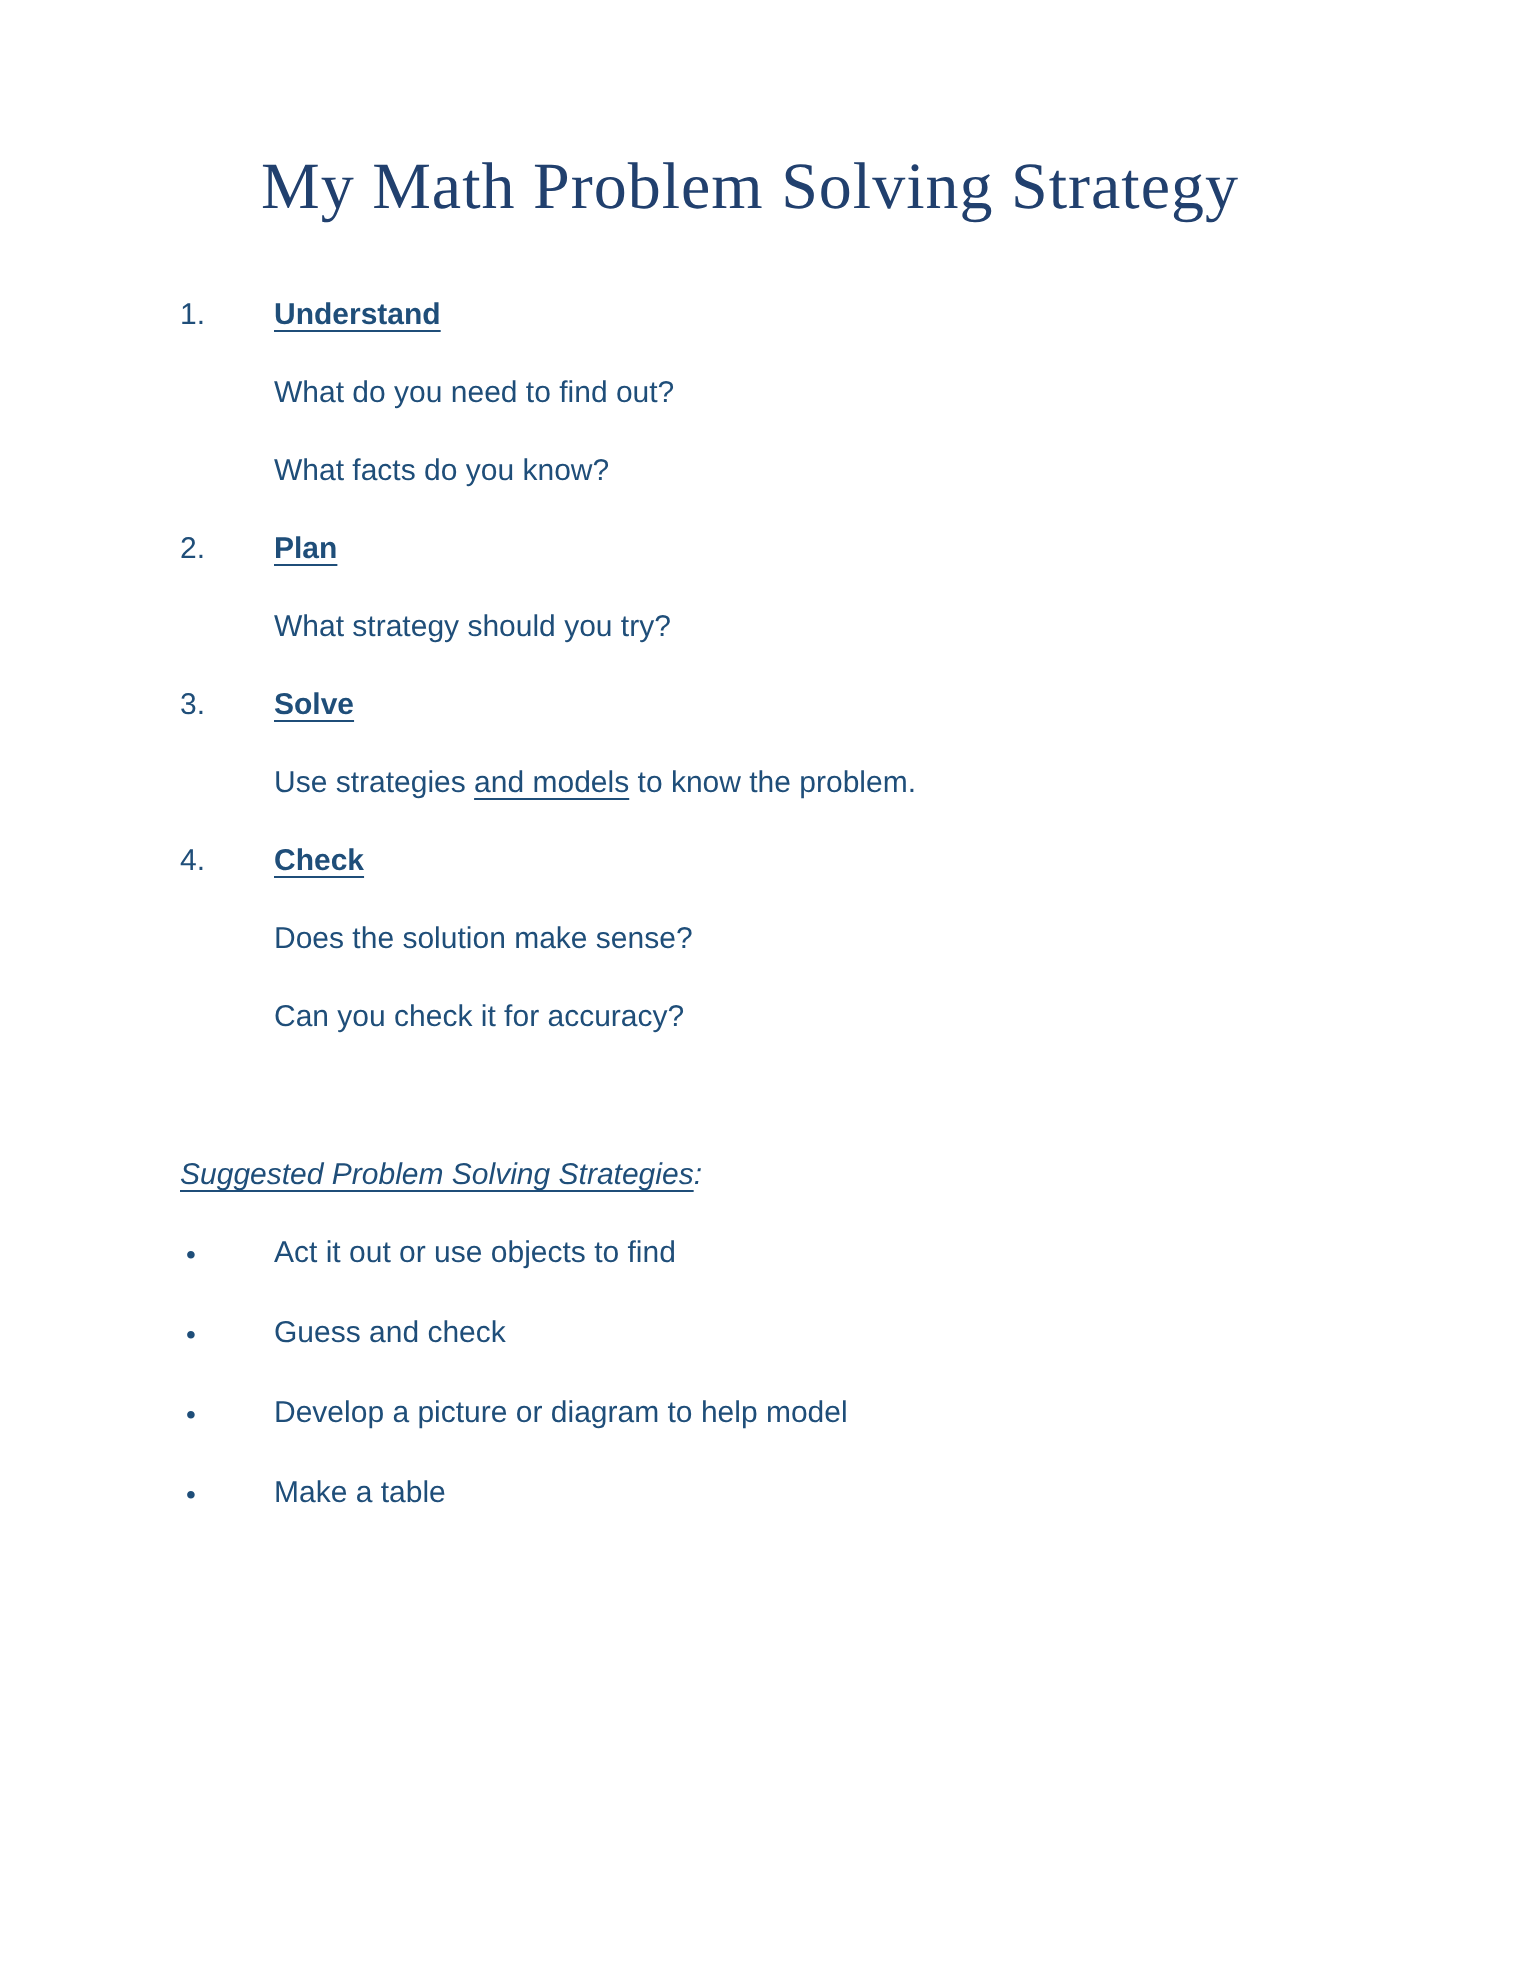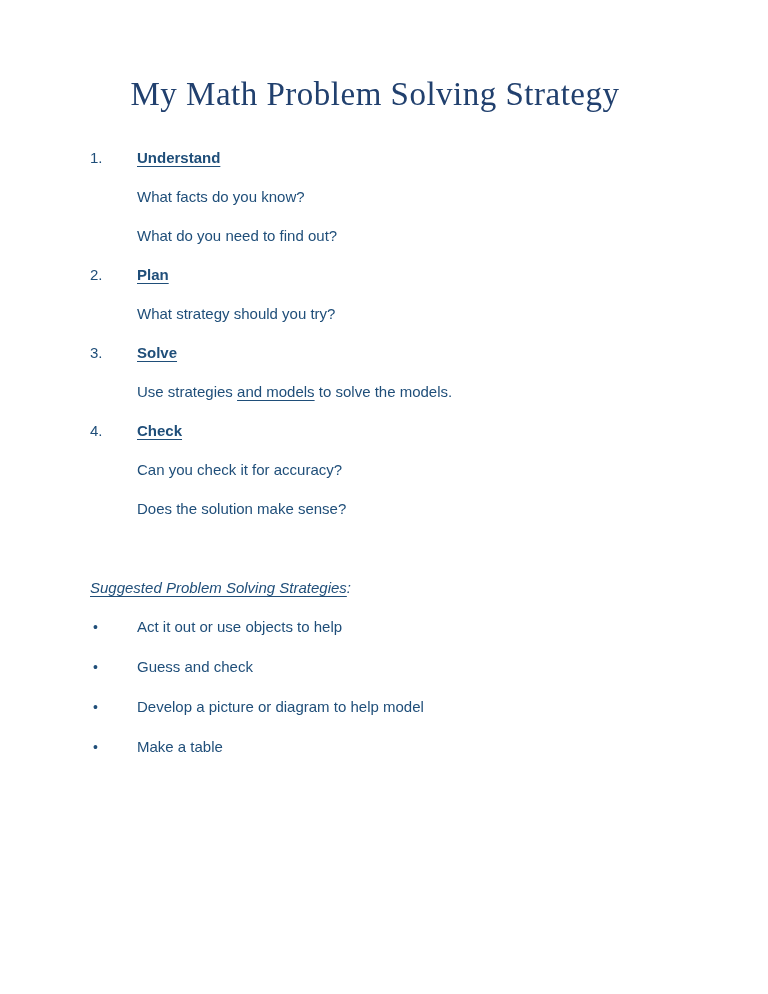--- a/index.html
+++ b/index.html
@@ -73,47 +73,47 @@
 
 <div class="page">
 
   <h1 class="title">My Math Problem Solving Strategy</h1>
 
 
   <div class="step">
     <span class="num">1.</span>
     <span class="u b">Understand</span>
   </div>
+  <p class="sub">What do you need to find out?</p>
   <p class="sub">What facts do you know?</p>
-  <p class="sub">What do you need to find out?</p>
 
   <div class="step">
     <span class="num">2.</span>
     <span class="u b">Plan</span>
   </div>
   <p class="sub">What strategy should you try?</p>
 
   <div class="step">
     <span class="num">3.</span>
     <span class="u b">Solve</span>
   </div>
-  <p class="sub"><span>Use strategies </span><span class="u">and models</span><span> to solve the models.</span></p>
+  <p class="sub"><span>Use strategies </span><span class="u">and models</span><span> to know the problem.</span></p>
 
   <div class="step">
     <span class="num">4.</span>
     <span class="u b">Check</span>
   </div>
+  <p class="sub">Does the solution make sense?</p>
   <p class="sub">Can you check it for accuracy?</p>
-  <p class="sub">Does the solution make sense?</p>
 
   <p class="section-heading second"><span class="u">Suggested Problem Solving Strategies</span><span>:</span></p>
 
   <div class="bullet">
     <span class="dot">•</span>
-    <span>Act it out or use objects to help</span>
+    <span>Act it out or use objects to find</span>
   </div>
   <div class="bullet">
     <span class="dot">•</span>
     <span>Guess and check</span>
   </div>
   <div class="bullet">
     <span class="dot">•</span>
     <span>Develop a picture or diagram to help model</span>
   </div>
   <div class="bullet">

